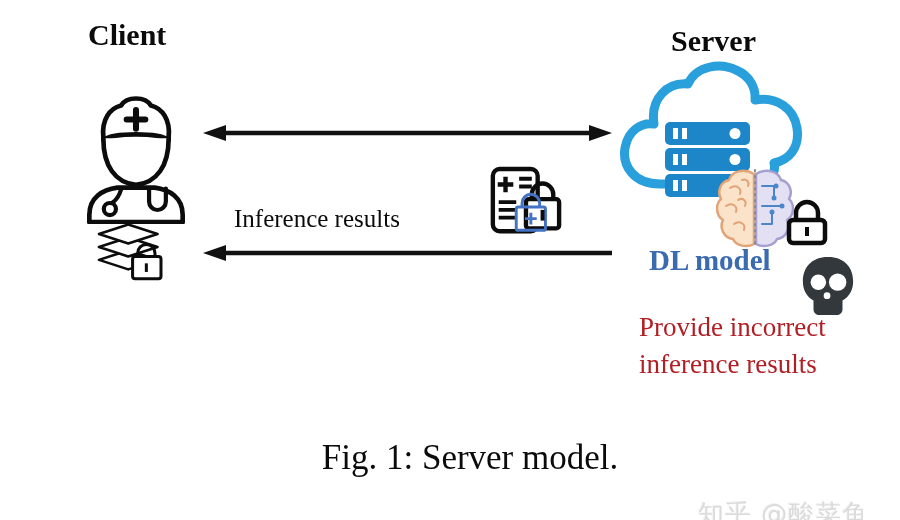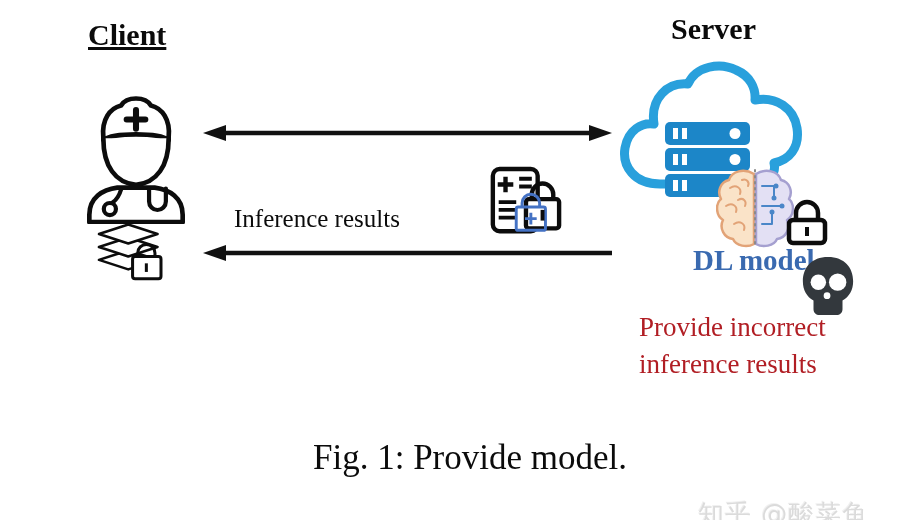--- a/index.html
+++ b/index.html
@@ -3,38 +3,38 @@
 <meta charset="utf-8">
 <style>
   html,body{margin:0;padding:0;background:#ffffff;}
   .canvas{
     position:relative;width:900px;height:520px;background:#ffffff;
     overflow:hidden;font-family:"Liberation Serif", serif;color:#111;
   }
   .abs{position:absolute;}
   .entity-title{font-weight:bold;font-size:30px;color:#0b0b0b;white-space:nowrap;}
   .arrow-label{font-size:25px;color:#0b0b0b;white-space:nowrap;}
-  .dl-label{font-weight:bold;font-size:29px;color:#3A6AB0;white-space:nowrap;margin-left:44px;}
+  .dl-label{font-weight:bold;font-size:29px;color:#3A6AB0;white-space:nowrap;}
   .threat-text{font-size:27px;line-height:37px;color:#B11E24;white-space:nowrap;margin-left:12px;}
   .caption{font-size:35px;color:#0b0b0b;white-space:nowrap;transform:translateX(-50%);}
   .watermark{
     font-family:"DejaVu Sans", sans-serif;font-size:26px;color:#DBDBDB;
     letter-spacing:1px;white-space:nowrap;
     text-shadow:1px 1px 0 rgba(255,255,255,.9), -1px -1px 0 rgba(0,0,0,.06);
     margin-top:48px;
   }
   svg{display:block;}
 </style>
 </head>
 <body>
 
 <div class="canvas">
 
-  <div class="abs entity-title" style="left:88px;top:18px;text-decoration:underline;">Client</div>
-  <div class="abs entity-title" style="left:671px;top:12px;">Server</div>
+  <div class="abs entity-title" style="left:88px;top:18px;">Client</div>
+  <div class="abs entity-title" style="left:671px;top:24px;">Server</div>
 
   <div class="abs" style="left:80px;top:84px;">
     <svg width="112" height="140" viewBox="0 0 120 150" fill="none" stroke="#0c0c0c" stroke-width="5" stroke-linecap="round" stroke-linejoin="round">
       <path d="M 25,57 C 23,38 32,26 44,23 C 50,13 70,13 76,23 C 88,26 97,38 95,57 L 95,60 C 84,52 36,52 25,60 Z" fill="#fff"></path>
       <path d="M 25,58 C 25,88 38,106 60,108 C 82,106 95,88 95,58" fill="#fff"></path>
       <path d="M 60,28 L 60,48 M 50,38 L 70,38" stroke-width="6.5"></path>
       <path d="M 10,148 L 10,140 C 10,122 24,113 40,111 L 80,111 C 96,113 110,122 110,140 L 110,148 Z" fill="#fff"></path>
       <path d="M 44,113 C 42,120 39,124 35,127" stroke-width="4.5"></path>
       <circle cx="32" cy="134" r="6.5" stroke-width="4.5" fill="#fff"></circle>
       <path d="M 74,112 L 74,126 A 9,9 0 0 0 92,126 L 92,112" stroke-width="4.5"></path>
@@ -136,17 +136,17 @@
       <circle cx="40" cy="28" r="9" fill="#fff"></circle>
       <circle cx="29" cy="42" r="3.5" fill="#fff"></circle>
     </svg>
   </div>
 
   <div class="abs threat-text" style="left:627px;top:309px;">
     <div>Provide incorrect</div>
     <div>inference results</div>
   </div>
 
-  <div class="abs caption" style="left:470px;top:438px;">Fig. 1: Provide model.</div>
+  <div class="abs caption" style="left:470px;top:438px;">Fig. 1: Server model.</div>
 
   <div class="abs watermark" style="left:698px;top:449px;">知乎 @酸菜鱼</div>
 
 </div>
 
 </body></html>

